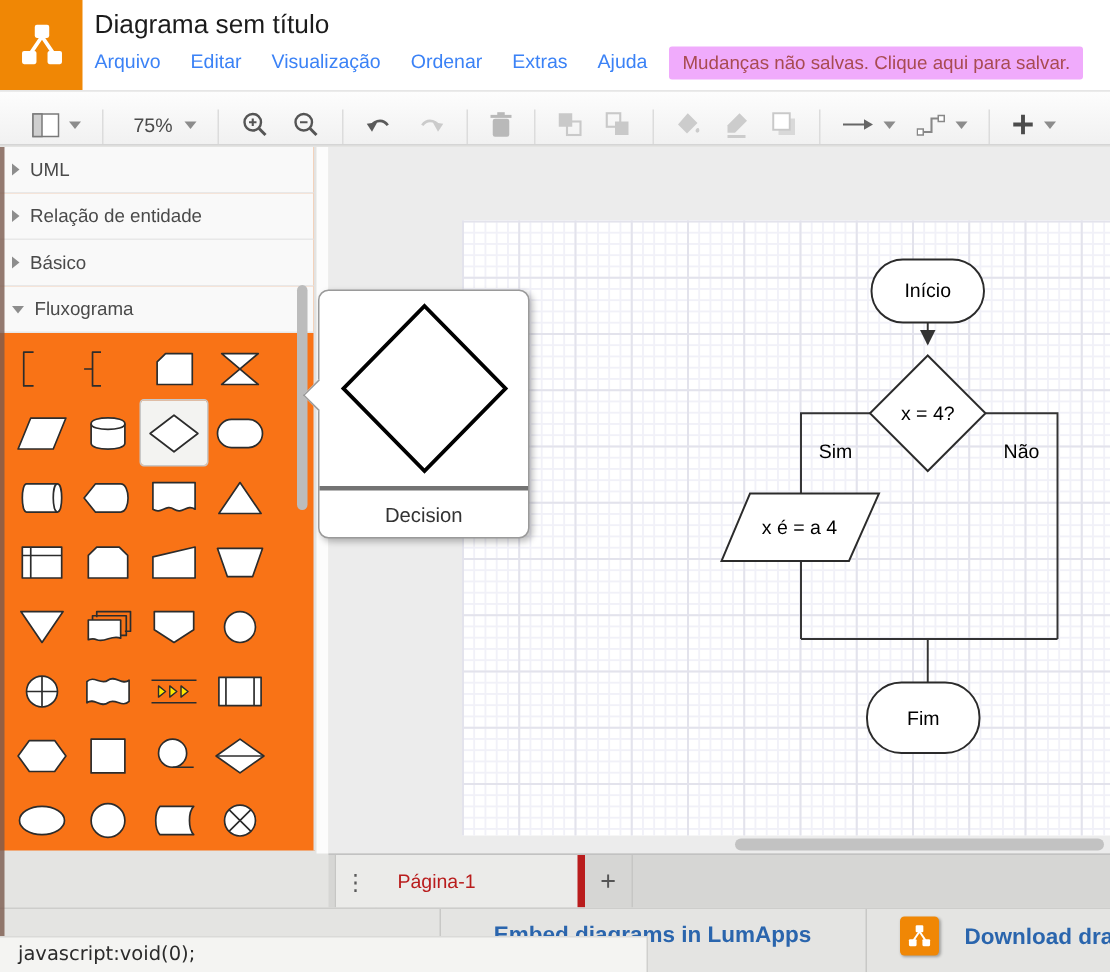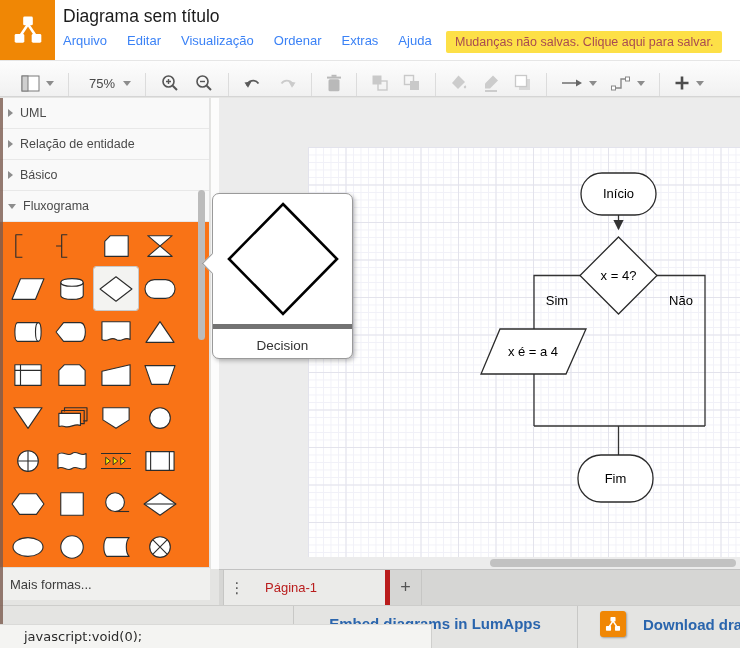--- a/index.html
+++ b/index.html
@@ -4,21 +4,21 @@
 <style>
   html,body{margin:0;padding:0;}
   #app{position:relative;width:740px;height:648px;overflow:hidden;background:#e4e4e2;
        font-family:"Liberation Sans","DejaVu Sans",sans-serif;-webkit-font-smoothing:antialiased;}
   
   #header{position:absolute;left:0;top:0;width:740px;height:60px;background:#fff;}
   #logo{position:absolute;left:0;top:0;width:55px;height:60px;background:#f08705;display:flex;align-items:center;justify-content:center;}
   #title{position:absolute;left:63px;top:6px;font-size:17.5px;color:#1b1b1b;}
   #menubar{position:absolute;left:63px;top:33px;display:flex;gap:20px;font-size:13px;color:#3b82f6;}
   .menu-item{cursor:default;}
-  #warning{position:absolute;left:446px;top:31px;background:#fde047;color:#a84b51;font-size:12.5px;
+  #warning{position:absolute;left:446px;top:31px;background:#f0abfc;color:#a84b51;font-size:12.5px;
            padding:4px 9px;border-radius:2px;white-space:nowrap;}
   
   #toolbar{position:absolute;left:0;top:60px;width:740px;height:37px;
            background:linear-gradient(#fdfdfd,#f1f1f1);border-top:1px solid #e6e6e6;border-bottom:1px solid #d5d5d5;
            display:flex;align-items:flex-end;padding-left:14px;box-sizing:border-box;}
   .tbtn{display:flex;align-items:center;justify-content:center;height:26px;padding:0 5px;margin:0 2px;}
   .tsep{width:1px;height:23px;background:#dcdcdc;margin:0 7px;}
   .caret{width:0;height:0;border-left:4px solid transparent;border-right:4px solid transparent;border-top:5px solid #8c8c8c;margin-left:6px;}
   #zoom-label{font-size:13px;color:#4a4a4a;padding:0 2px 0 6px;}
   
@@ -47,21 +47,21 @@
           linear-gradient(90deg,#e3e3ec 1px,transparent 1px),
           linear-gradient(#f1f1f8 1px,transparent 1px),
           linear-gradient(90deg,#f1f1f8 1px,transparent 1px);
         background-size:37.5px 37.5px,37.5px 37.5px,7.5px 7.5px,7.5px 7.5px;}
   #flowchart{position:absolute;left:0;top:0;font-family:"Liberation Sans",sans-serif;}
   #hscroll{position:absolute;left:271px;top:461px;width:246px;height:8px;background:#c2c2c2;border-radius:4px;}
   
   #popup{position:absolute;left:212px;top:193px;width:139px;height:164px;background:#fff;
          border:1px solid #9a9a9a;border-radius:7px;box-shadow:2px 2px 4px rgba(0,0,0,.25);z-index:30;}
   #popup-shape{height:130px;display:flex;align-items:center;justify-content:center;}
-  #popup-label{height:32px;border-top:5px solid #737373;display:flex;align-items:center;justify-content:center;
+  #popup-label{height:32px;border-top:3px solid #737373;display:flex;align-items:center;justify-content:center;
                font-size:13.5px;color:#333;}
   #popup-pointer{position:absolute;left:205px;top:256px;width:14px;height:14px;background:#fff;
                  border-left:1px solid #9a9a9a;border-bottom:1px solid #9a9a9a;transform:rotate(45deg);z-index:31;}
   
   #tabbar{position:absolute;left:219px;top:569px;width:521px;height:36px;background:#d6d6d4;
           border-top:1px solid #c2c2c2;box-sizing:border-box;}
   #tab-menu-btn{position:absolute;left:4px;top:0;width:26px;height:35px;background:#ebebe9;
                 border-left:1px solid #c6c6c4;border-right:1px solid #c6c6c4;
                 display:flex;align-items:center;justify-content:center;color:#5a5a5a;font-size:15px;}
   #tab-menu-btn::before{content:"\22EE";}
@@ -72,21 +72,21 @@
   
   #footer{position:absolute;left:0;top:605px;width:740px;height:43px;background:#e4e4e2;border-top:1px solid #cdcdcb;box-sizing:border-box;}
   .fdiv{position:absolute;top:0;width:1px;height:42px;background:#c8c8c6;}
   #embed-link{position:absolute;left:293px;top:9px;width:284px;text-align:center;
               font-weight:bold;font-size:15px;color:#2a65ad;}
   #dl-icon{position:absolute;left:600px;top:5px;width:26px;height:26px;background:#f08705;border-radius:3px;
            display:flex;align-items:center;justify-content:center;box-shadow:1px 1px 2px rgba(0,0,0,.3);}
   #dl-link{position:absolute;left:643px;top:10px;font-weight:bold;font-size:15px;color:#2a65ad;white-space:nowrap;}
   #statusbar{position:absolute;left:0;top:624px;width:432px;height:24px;background:#f4f4f2;
              border-top:1px solid #dadad8;border-right:1px solid #cfcfcd;box-sizing:border-box;z-index:40;
-             font-family:"DejaVu Sans",sans-serif;font-size:13px;color:#2b2b2b;display:flex;align-items:center;padding-left:24px;}
+             font-family:"DejaVu Sans",sans-serif;font-size:13px;color:#2b2b2b;display:flex;align-items:center;padding-left:12px;}
 </style>
 </head>
 <body>
 
 <div id="app">
 
   <div id="header">
     <div id="logo">
       <svg width="34" height="36" viewBox="0 0 24 24">
         <path d="M12,8 L6.6,16 M12,8 L17.4,16" stroke="#fff" stroke-width="1.8" fill="none"></path>
@@ -403,21 +403,20 @@
         </div>
         <div class="cell">
           <svg width="38" height="30" viewBox="0 0 40 32" stroke="#2c2c2c" stroke-width="1.2" fill="#fff" stroke-linejoin="round">
             <circle cx="20" cy="16" r="11"></circle>
             <path d="M12.2,8.2 L27.8,23.8 M27.8,8.2 L12.2,23.8" fill="none"></path>
           </svg>
         </div>
       </div>
   </div>
   <div id="side-scroll"></div>
-  <div id="more-shapes">Mais formas...</div>
   <div id="splitter"></div>
 
   <div id="canvas">
     <div id="page"></div>
     <svg id="flowchart" width="521" height="471">
       <defs>
         <marker id="arr" markerWidth="9" markerHeight="9" refX="7" refY="4" orient="auto">
           <path d="M0,0 L8,4 L0,8 Z" fill="#333"></path>
         </marker>
       </defs>

